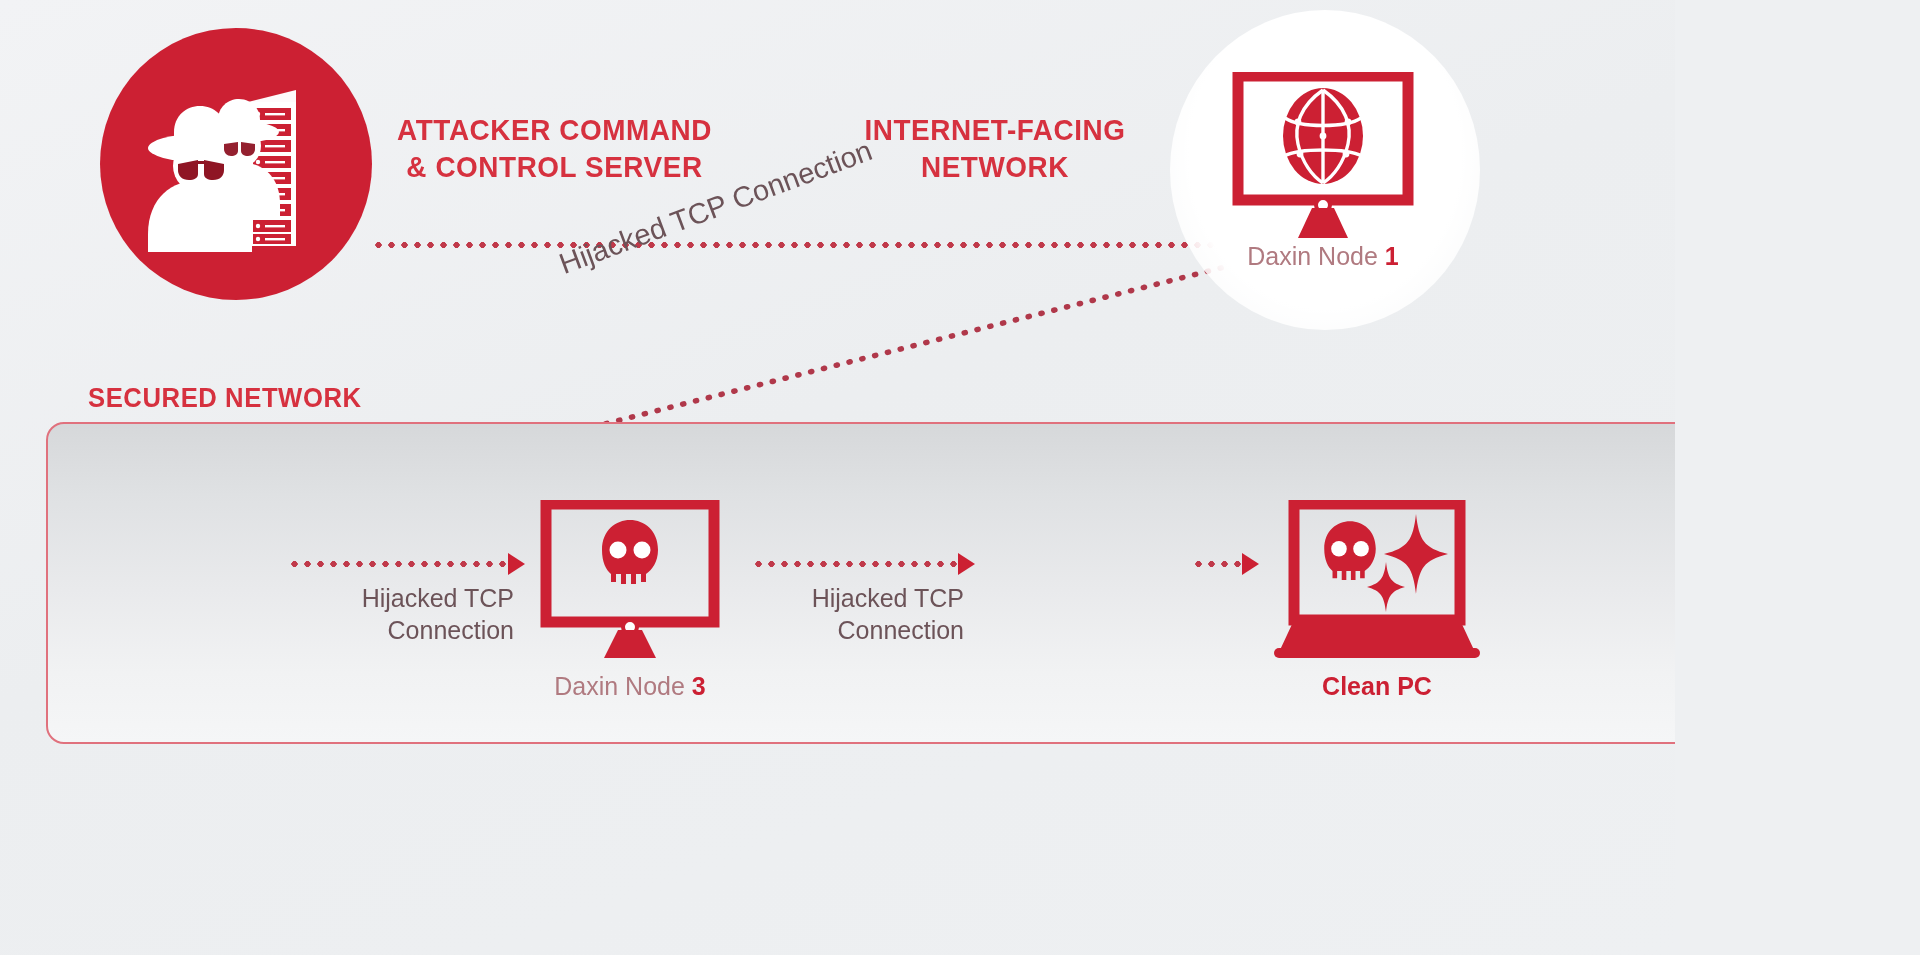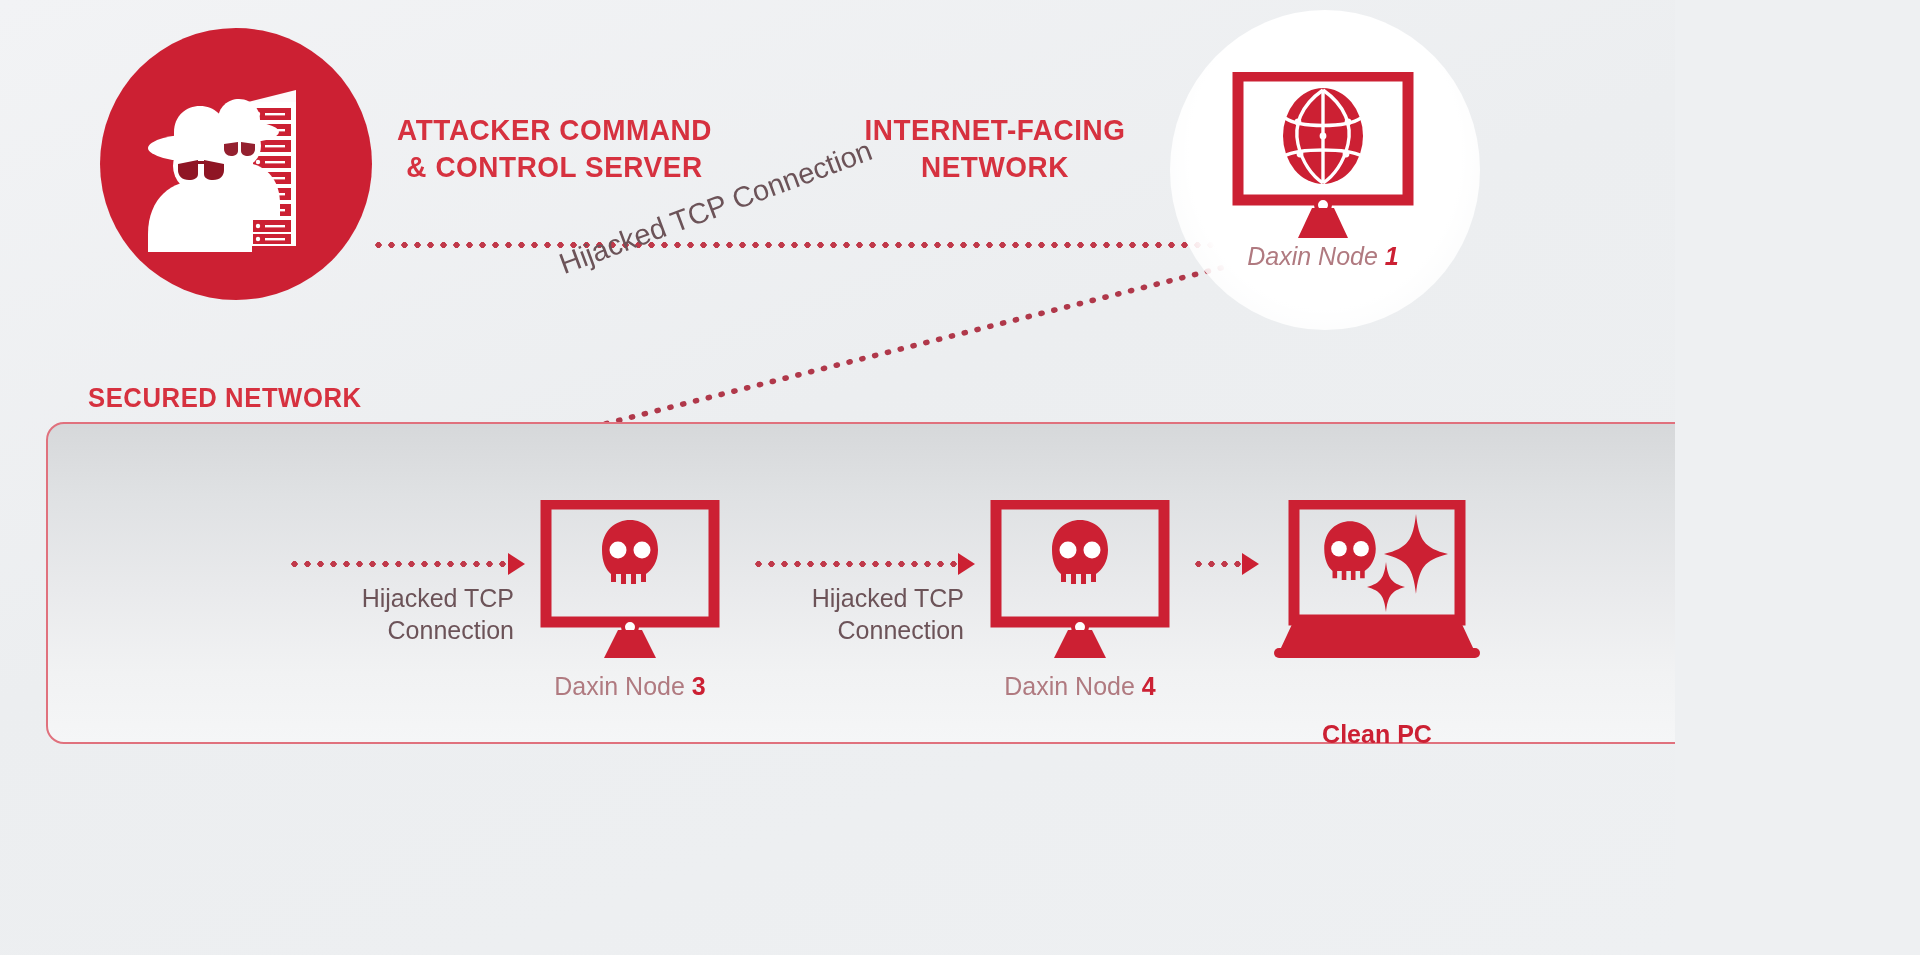--- a/index.html
+++ b/index.html
@@ -45,21 +45,21 @@
   }
 
   
   .white-circle{
     position:absolute; left:1170px; top:10px; width:310px; height:320px;
     border-radius:50%;
     background:radial-gradient(ellipse at 50% 45%, #ffffff 0%, #ffffff 62%, rgba(255,255,255,0.72) 82%, rgba(255,255,255,0) 100%);
   }
   .node1-wrap{
     position:absolute; left:1223px; top:72px; width:200px; height:230px;
-    display:flex; flex-direction:column; align-items:center;font-style:italic;
+    display:flex; flex-direction:column; align-items:center;
   }
   .node-caption{
     font-size:25px; color:#b07a80; white-space:nowrap;
     font-family:"Liberation Sans", sans-serif;
   }
   .node-caption b{ color:#cc2033; font-weight:bold; }
 
   
   .secbox{
     position:absolute; left:46px; top:422px; width:1834px; height:322px;
@@ -68,21 +68,21 @@
     background:linear-gradient(180deg,#d6d8da 0%,#dfe1e3 22%,#e9eaec 52%,#f1f2f3 78%,#f5f6f7 100%);
   }
 
   
   .dev{
     position:absolute; display:flex; flex-direction:column; align-items:center;
   }
   #dev2{ left:92px; top:500px; width:180px; }
   #dev3{ left:540px; top:500px; width:180px; }
   #dev4{ left:990px; top:500px; width:180px; }
-  #dev5{ left:1268px; top:500px; width:218px;gap:48px; }
+  #dev5{ left:1268px; top:500px; width:218px; }
 
   .dev .cap{ margin-top:12px; font-size:25px; color:#b07a80; white-space:nowrap; }
   .dev .cap b{ color:#cc2033; font-weight:bold; }
   .dev .cap.all-bold{ color:#cc2033; font-weight:bold; }
 
   
   .dotline{
     position:absolute; height:6px;
     background-image:radial-gradient(circle, #c0394a 42%, rgba(192,57,74,0) 45%);
     background-size:13px 6px;
@@ -269,36 +269,20 @@
       </g>
       <rect x="6" y="122" width="168" height="5" fill="#cc2033"></rect>
       <circle cx="90" cy="127" r="7" fill="#ffffff" stroke="#cc2033" stroke-width="4"></circle>
       <path d="M64 158 L78 130 L102 130 L116 158 Z" fill="#cc2033"></path>
     </svg>
     <div class="cap">
       <span>Daxin Node </span><b>3</b>
     </div>
   </div>
 
-  <div class="dev" id="dev4">
-    <svg width="180" height="160" viewBox="0 0 180 160">
-      <rect x="6" y="4" width="168" height="118" fill="none" stroke="#cc2033" stroke-width="11"></rect>
-      <g fill="#cc2033" transform="translate(90,60)">
-        <path d="M-28 -10 C-28 -30 -14 -40 0 -40 C14 -40 28 -30 28 -10 C28 2 22 10 16 14 L16 22 L11 22 L11 14 L6 14 L6 24 L1 24 L1 14 L-4 14 L-4 24 L-9 24 L-9 14 L-14 14 L-14 22 L-19 22 L-19 14 C-24 10 -28 2 -28 -10 Z"></path>
-        <circle cx="-12" cy="-10" r="8.5" fill="#ffffff"></circle>
-        <circle cx="12" cy="-10" r="8.5" fill="#ffffff"></circle>
-      </g>
-      <rect x="6" y="122" width="168" height="5" fill="#cc2033"></rect>
-      <circle cx="90" cy="127" r="7" fill="#ffffff" stroke="#cc2033" stroke-width="4"></circle>
-      <path d="M64 158 L78 130 L102 130 L116 158 Z" fill="#cc2033"></path>
-    </svg>
-    <div class="cap">
-      <span>Daxin Node </span><b>4</b>
-    </div>
-  </div>
 
   <div class="dev" id="dev5">
     <svg width="218" height="160" viewBox="0 0 218 160">
       <rect x="26" y="4" width="166" height="116" fill="none" stroke="#cc2033" stroke-width="11"></rect>
 
       <g fill="#cc2033" transform="translate(82,58) scale(0.92)">
         <path d="M-28 -10 C-28 -30 -14 -40 0 -40 C14 -40 28 -30 28 -10 C28 2 22 10 16 14 L16 22 L11 22 L11 14 L6 14 L6 24 L1 24 L1 14 L-4 14 L-4 24 L-9 24 L-9 14 L-14 14 L-14 22 L-19 22 L-19 14 C-24 10 -28 2 -28 -10 Z"></path>
         <circle cx="-12" cy="-10" r="8.5" fill="#ffffff"></circle>
         <circle cx="12" cy="-10" r="8.5" fill="#ffffff"></circle>
       </g>

